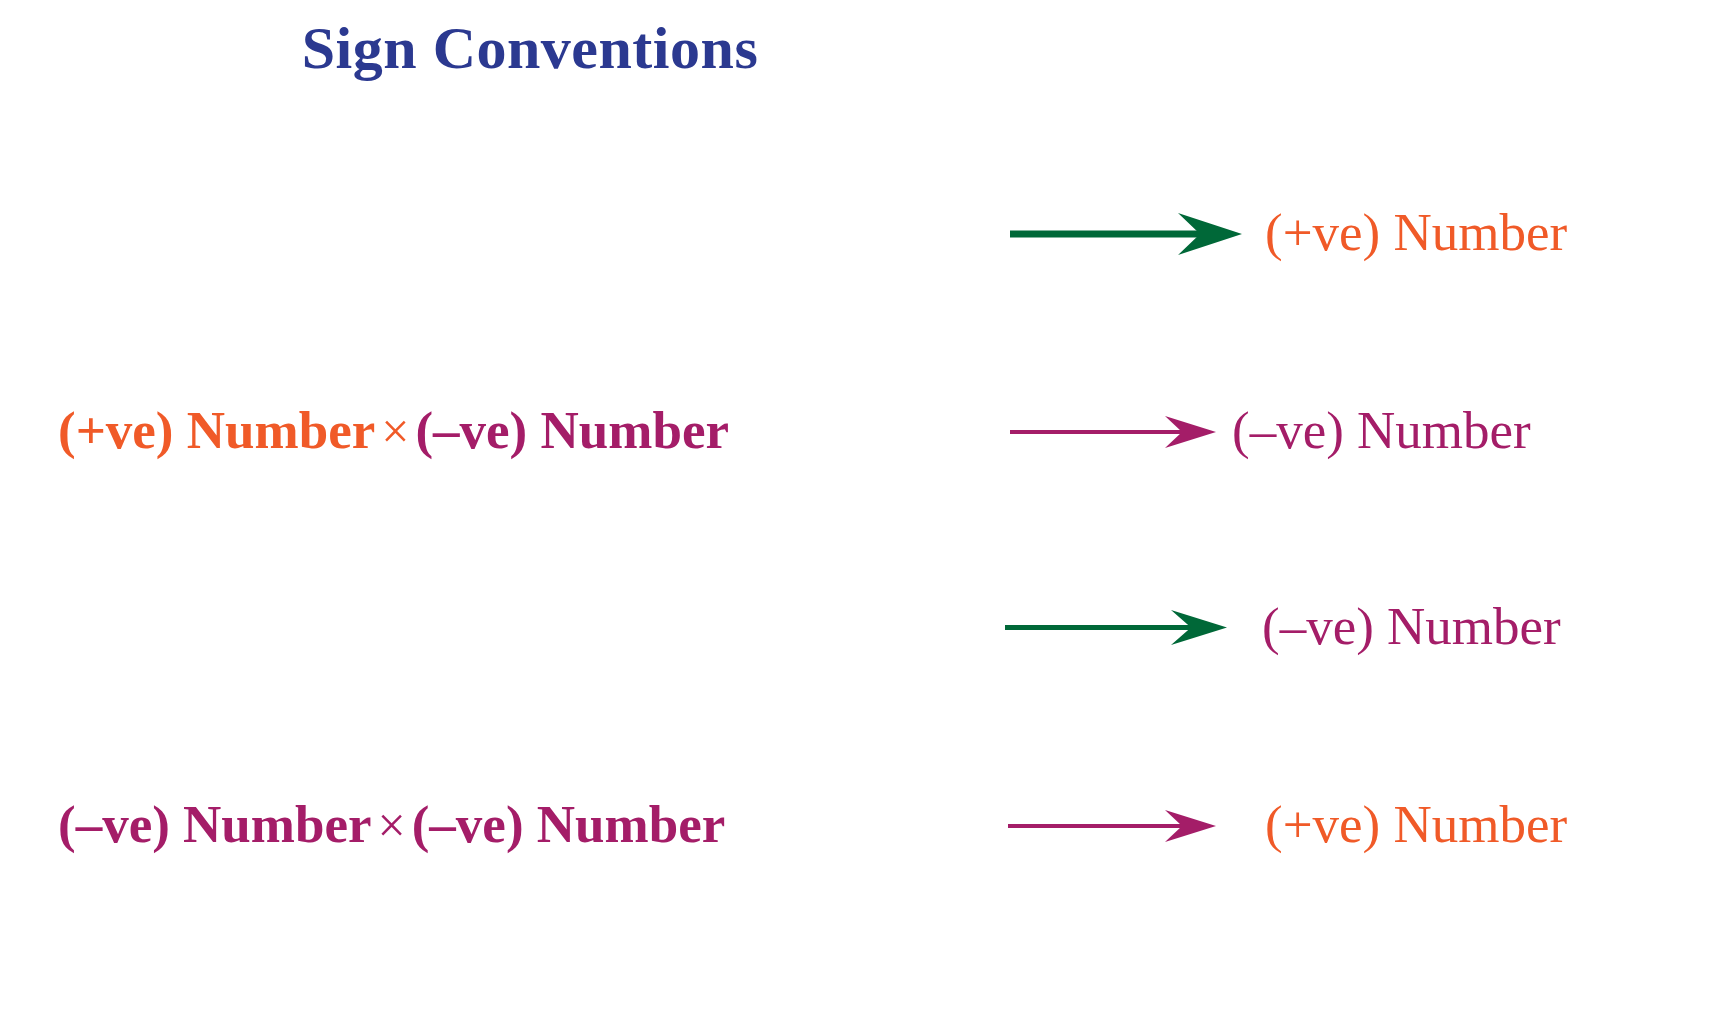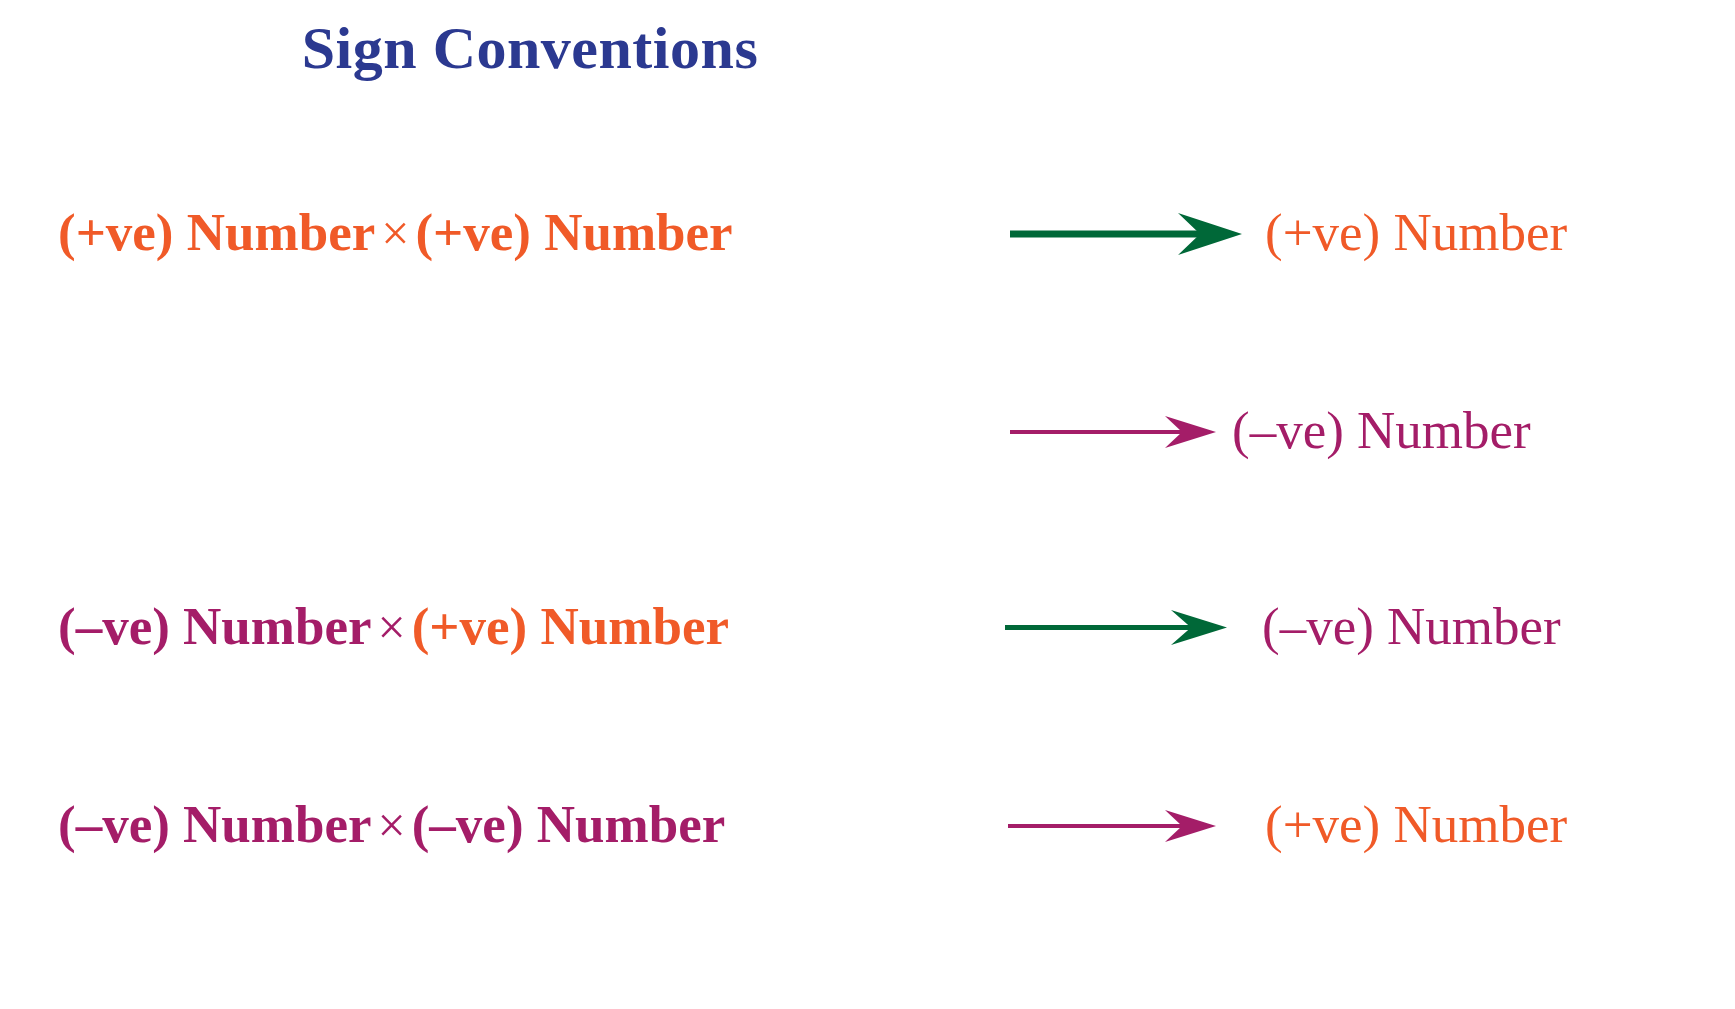--- a/index.html
+++ b/index.html
@@ -101,54 +101,51 @@
   .arr-4 { left: 1008px; }
 </style>
 </head>
 <body>
 
 <div id="page">
 
   <div class="title">Sign Conventions</div>
 
   <div class="row row-1">
-    <div class="lhs">
-      <span class="pos">(+ve)</span><span class="pos">&nbsp;</span><span class="pos">Number</span><span class="times pos">×</span><span class="pos">(+ve)</span><span class="pos">&nbsp;</span><span class="pos">Number</span>
-    </div>
 
     <div class="arrow arr-1">
       <svg width="250" height="72" viewBox="0 0 250 72">
         <rect x="0" y="34.5" width="198" height="7" fill="#006838"></rect>
         <path d="M 232 38 L 168 17 L 190 38 L 168 59 Z" fill="#006838"></path>
       </svg>
     </div>
 
     <div class="rhs">
       <span class="pos">(+ve)</span><span class="pos">&nbsp;</span><span class="pos">Number</span>
     </div>
   </div>
 
   <div class="row row-2">
+    <div class="lhs">
+      <span class="pos">(+ve)</span><span class="pos">&nbsp;</span><span class="pos">Number</span><span class="times pos">×</span><span class="neg">(–ve)</span><span class="neg">&nbsp;</span><span class="neg">Number</span>
+    </div>
 
     <div class="arrow arr-2">
       <svg width="250" height="72" viewBox="0 0 250 72">
         <rect x="0" y="36" width="180" height="4" fill="#a41d68"></rect>
         <path d="M 206 38 L 155 22 L 172 38 L 155 54 Z" fill="#a41d68"></path>
       </svg>
     </div>
 
     <div class="rhs">
       <span class="neg">(–ve)</span><span class="neg">&nbsp;</span><span class="neg">Number</span>
     </div>
   </div>
 
   <div class="row row-3">
-    <div class="lhs">
-      <span class="neg">(–ve)</span><span class="neg">&nbsp;</span><span class="neg">Number</span><span class="times neg">×</span><span class="pos">(+ve)</span><span class="pos">&nbsp;</span><span class="pos">Number</span>
-    </div>
 
     <div class="arrow arr-3">
       <svg width="250" height="72" viewBox="0 0 250 72">
         <rect x="0" y="35" width="190" height="5" fill="#006838"></rect>
         <path d="M 222 37.5 L 166 20 L 186 37.5 L 166 55 Z" fill="#006838"></path>
       </svg>
     </div>
 
     <div class="rhs">
       <span class="neg">(–ve)</span><span class="neg">&nbsp;</span><span class="neg">Number</span>

